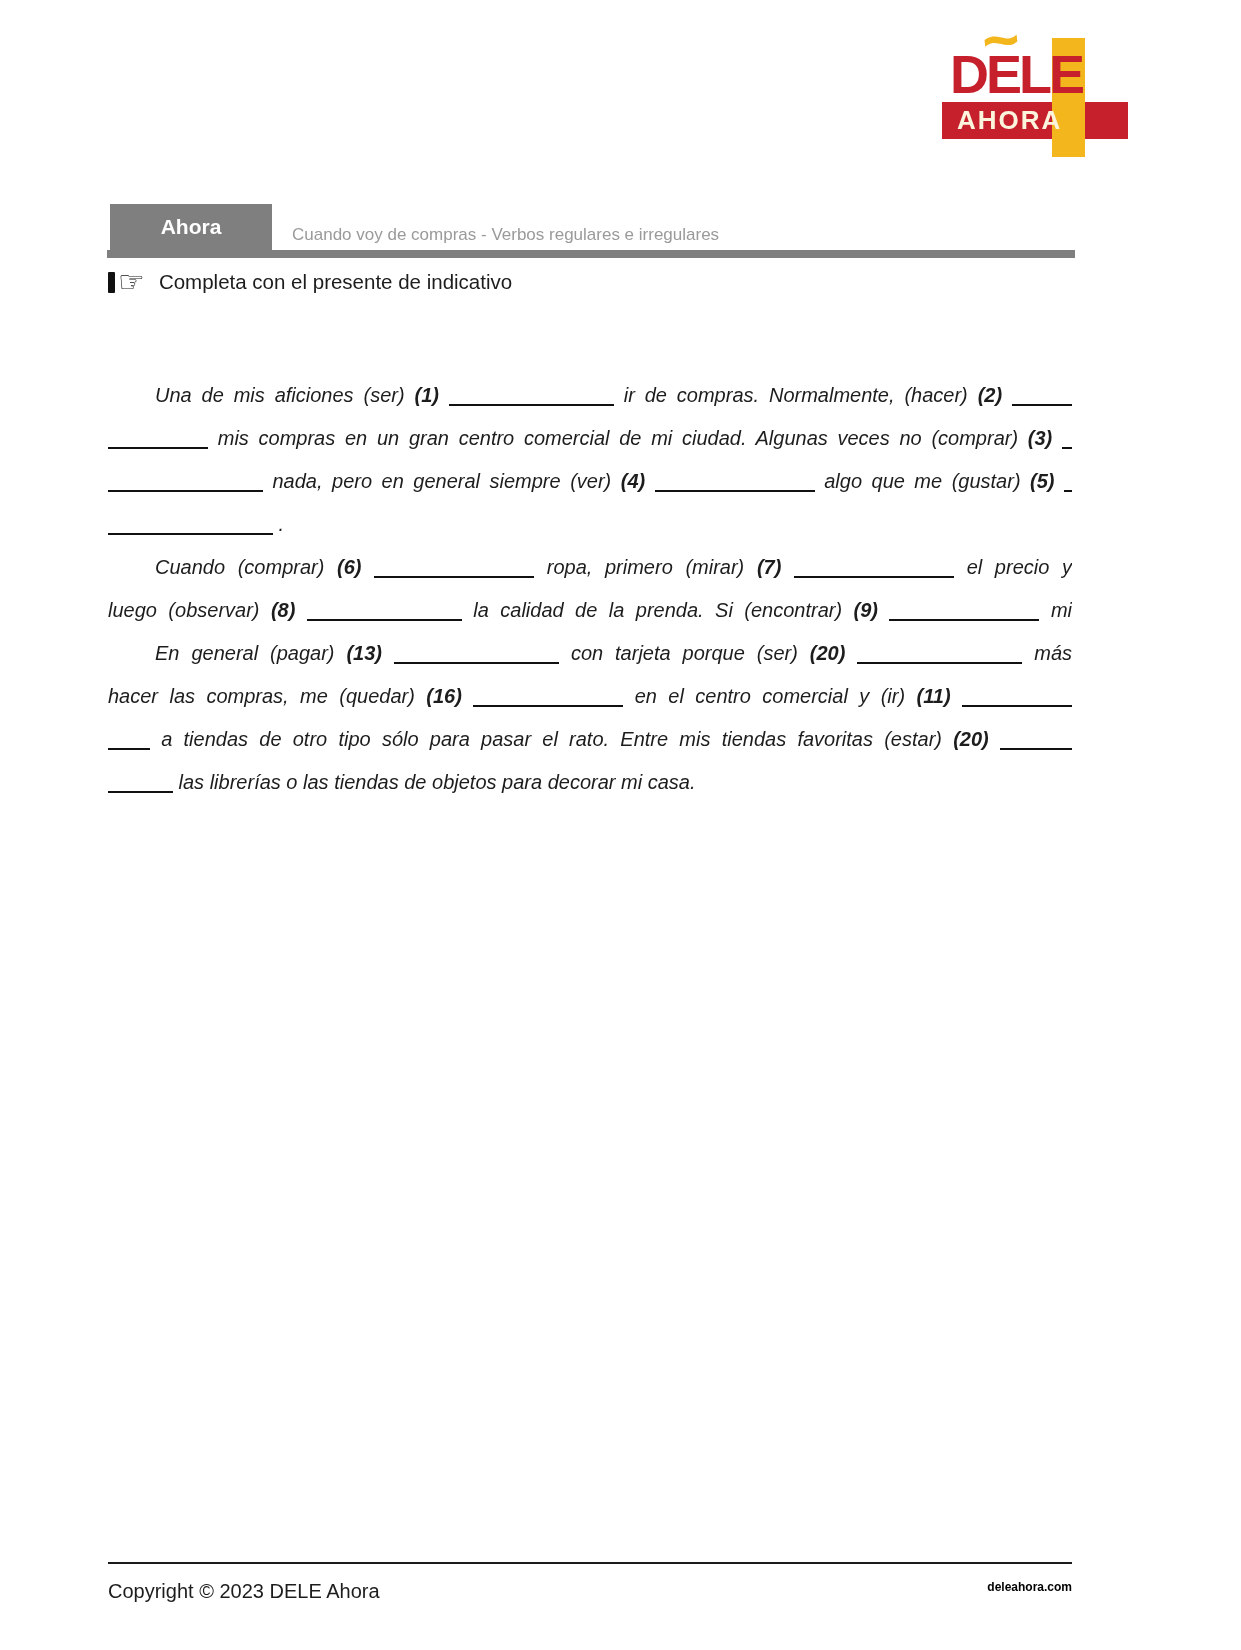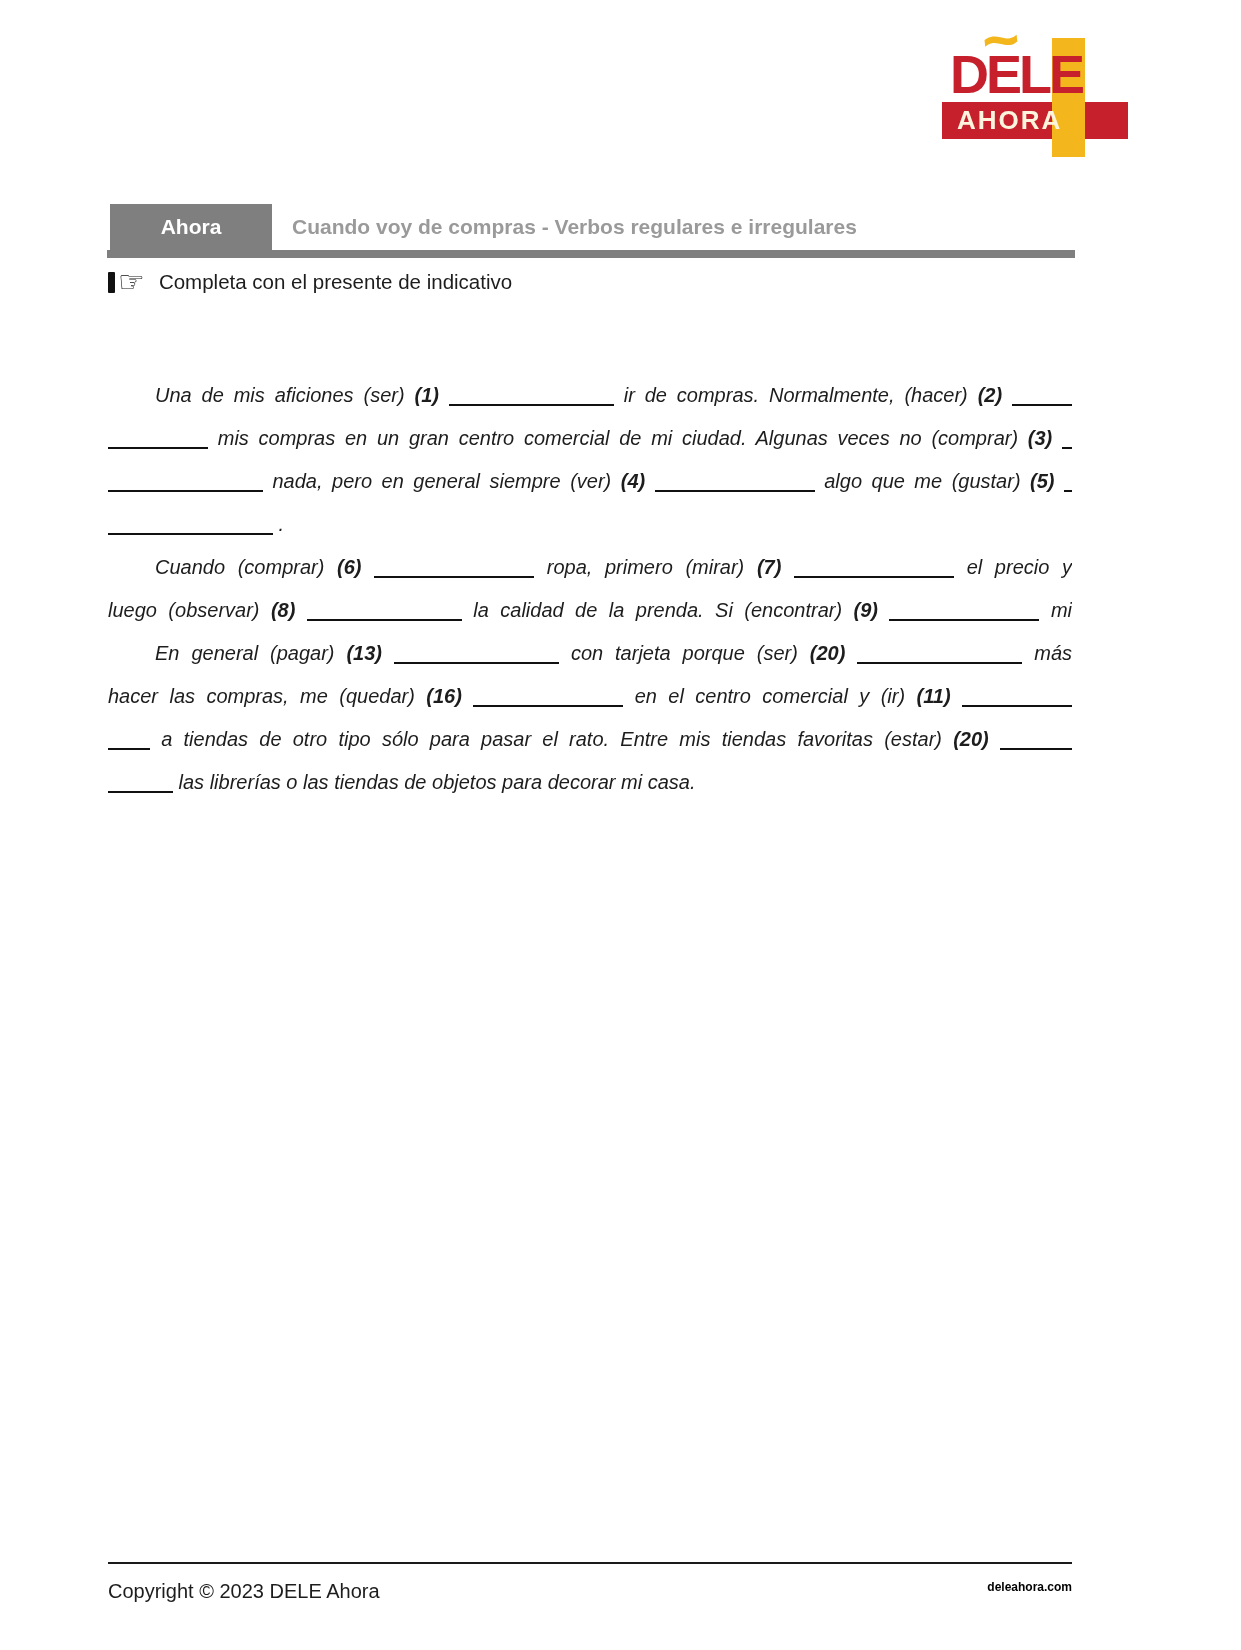--- a/index.html
+++ b/index.html
@@ -25,22 +25,22 @@
   .logo-tilde { position:absolute; left:982px; top:8px; z-index:3;
                color:var(--brand-yellow); font-weight:bold; font-size:64px;
                line-height:1; transform:rotate(-6deg); }
 
   
   .tab { position:absolute; left:110px; top:204px; width:162px; height:46px;
          background:var(--tab-bg); color:#ffffff; font-weight:bold; font-size:21px;
          text-align:center; line-height:46px; z-index:2; }
   .header-bar { position:absolute; left:107px; top:250px; width:968px; height:8px;
          background:var(--header-bar); z-index:1; }
-  .header-title { position:absolute; left:292px; top:204px; height:46px; line-height:46px;
-         font-weight:bold; font-size:21px; color:var(--title-text); white-space:nowrap; }
+  .header-title { position:absolute; left:292px; top:212px; height:46px; line-height:46px;
+         font-weight:normal; font-size:17px; color:var(--title-text); white-space:nowrap; }
 
   
   .instruction { position:absolute; left:108px; top:264px; height:36px;
          display:flex; align-items:center; }
   .instr-cuff { width:7px; height:21px; background:#111111; margin-right:3px; border-radius:1px; }
   .instr-hand { font-size:30px; line-height:30px; color:#111111; }
   .instr-text { margin-left:14px; font-size:20.5px; color:var(--text); }
 
   
   .exercise { position:absolute; left:108px; top:374px; width:964px; color:var(--text);font-style:italic; }

